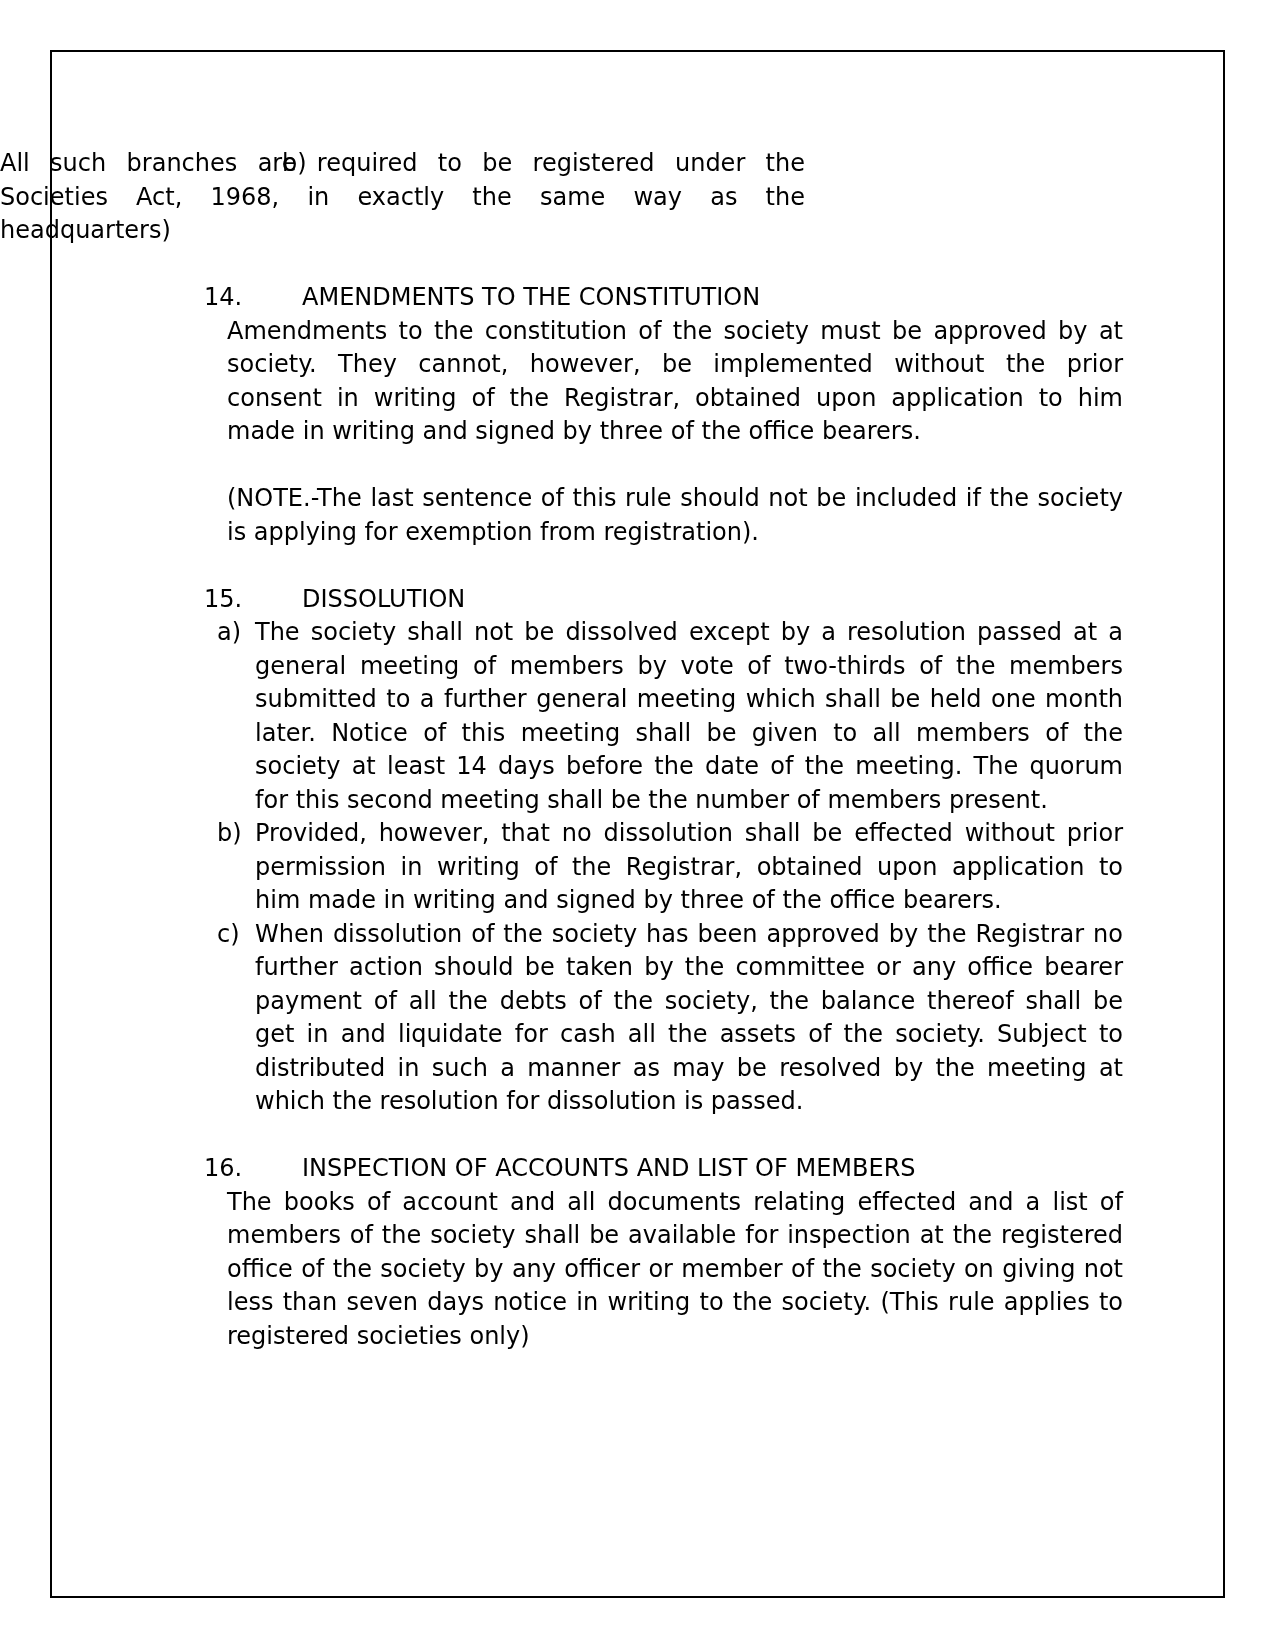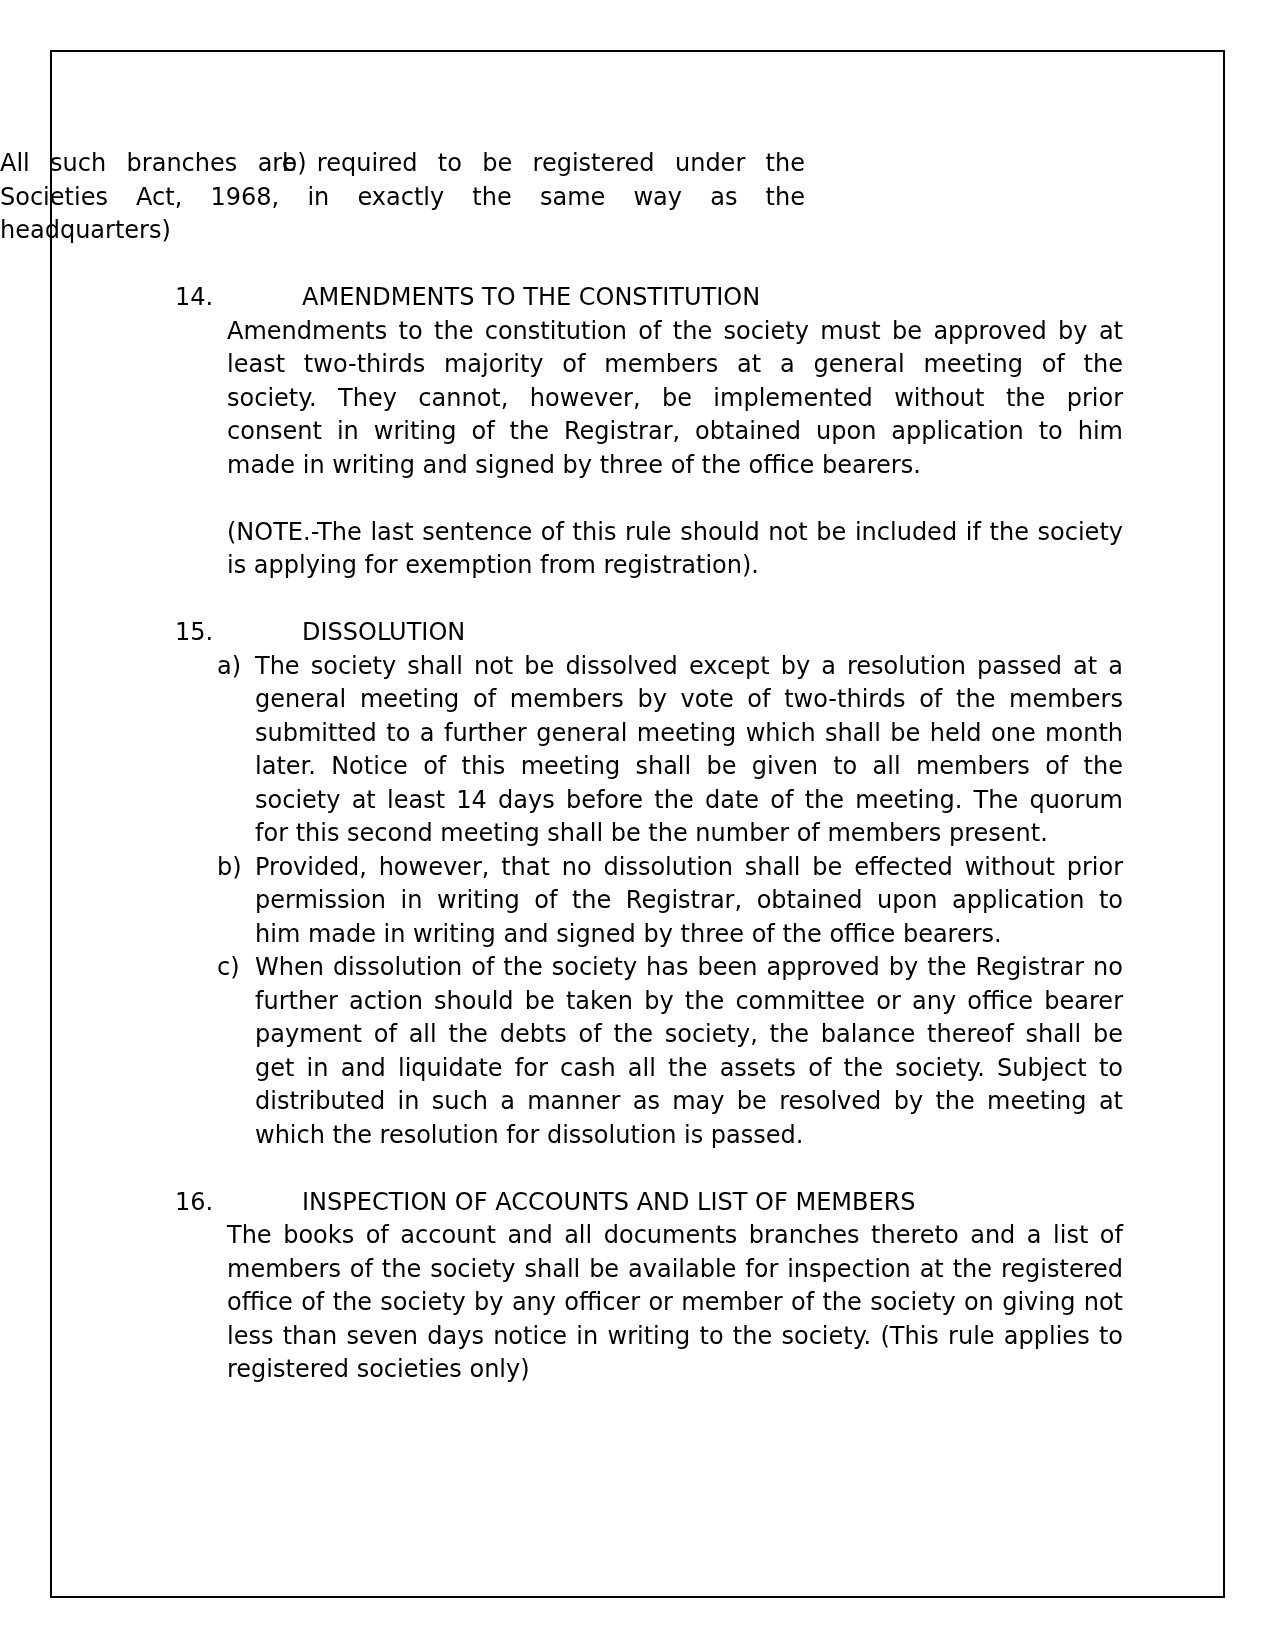--- a/index.html
+++ b/index.html
@@ -30,21 +30,21 @@
     width: 1275px;
     font-size: 24px;
     line-height: 33.5px;
   }
   .block { position: relative; }
   .spacer { height: 33.5px; }
 
   .heading { position: relative; }
   .heading .num {
     position: absolute;
-    left: 175px;
+    left: 204px;
     top: 0;
   }
   .heading .title {
     display: block;
     margin-left: 302px;
   }
 
   .marker {
     position: absolute;
     top: 0;
@@ -76,21 +76,20 @@
       </div>
     </div>
     <div class="spacer"></div>
     <div class="block heading">
       <span class="num">14.</span>
       <span class="title">AMENDMENTS TO THE CONSTITUTION</span>
     </div>
     <div class="block para">
       <div class="lines">
         <div class="line">Amendments to the constitution of the society must be approved by at</div>
-        <div class="line">least two-thirds majority of members at a general meeting of the</div>
         <div class="line">society. They cannot, however, be implemented without the prior</div>
         <div class="line">consent in writing of the Registrar, obtained upon application to him</div>
         <div class="line last">made in writing and signed by three of the office bearers.</div>
       </div>
     </div>
     <div class="spacer"></div>
     <div class="block para">
       <div class="lines">
         <div class="line">(NOTE.-The last sentence of this rule should not be included if the society</div>
         <div class="line last">is applying for exemption from registration).</div>
@@ -131,20 +130,20 @@
         <div class="line last">which the resolution for dissolution is passed.</div>
       </div>
     </div>
     <div class="spacer"></div>
     <div class="block heading">
       <span class="num">16.</span>
       <span class="title">INSPECTION OF ACCOUNTS AND LIST OF MEMBERS</span>
     </div>
     <div class="block para">
       <div class="lines">
-        <div class="line">The books of account and all documents branches thereto and a list of</div>
+        <div class="line">The books of account and all documents relating effected and a list of</div>
         <div class="line">members of the society shall be available for inspection at the registered</div>
         <div class="line">office of the society by any officer or member of the society on giving not</div>
         <div class="line">less than seven days notice in writing to the society. (This rule applies to</div>
         <div class="line last">registered societies only)</div>
       </div>
     </div>
   </div>
 
 </body></html>

